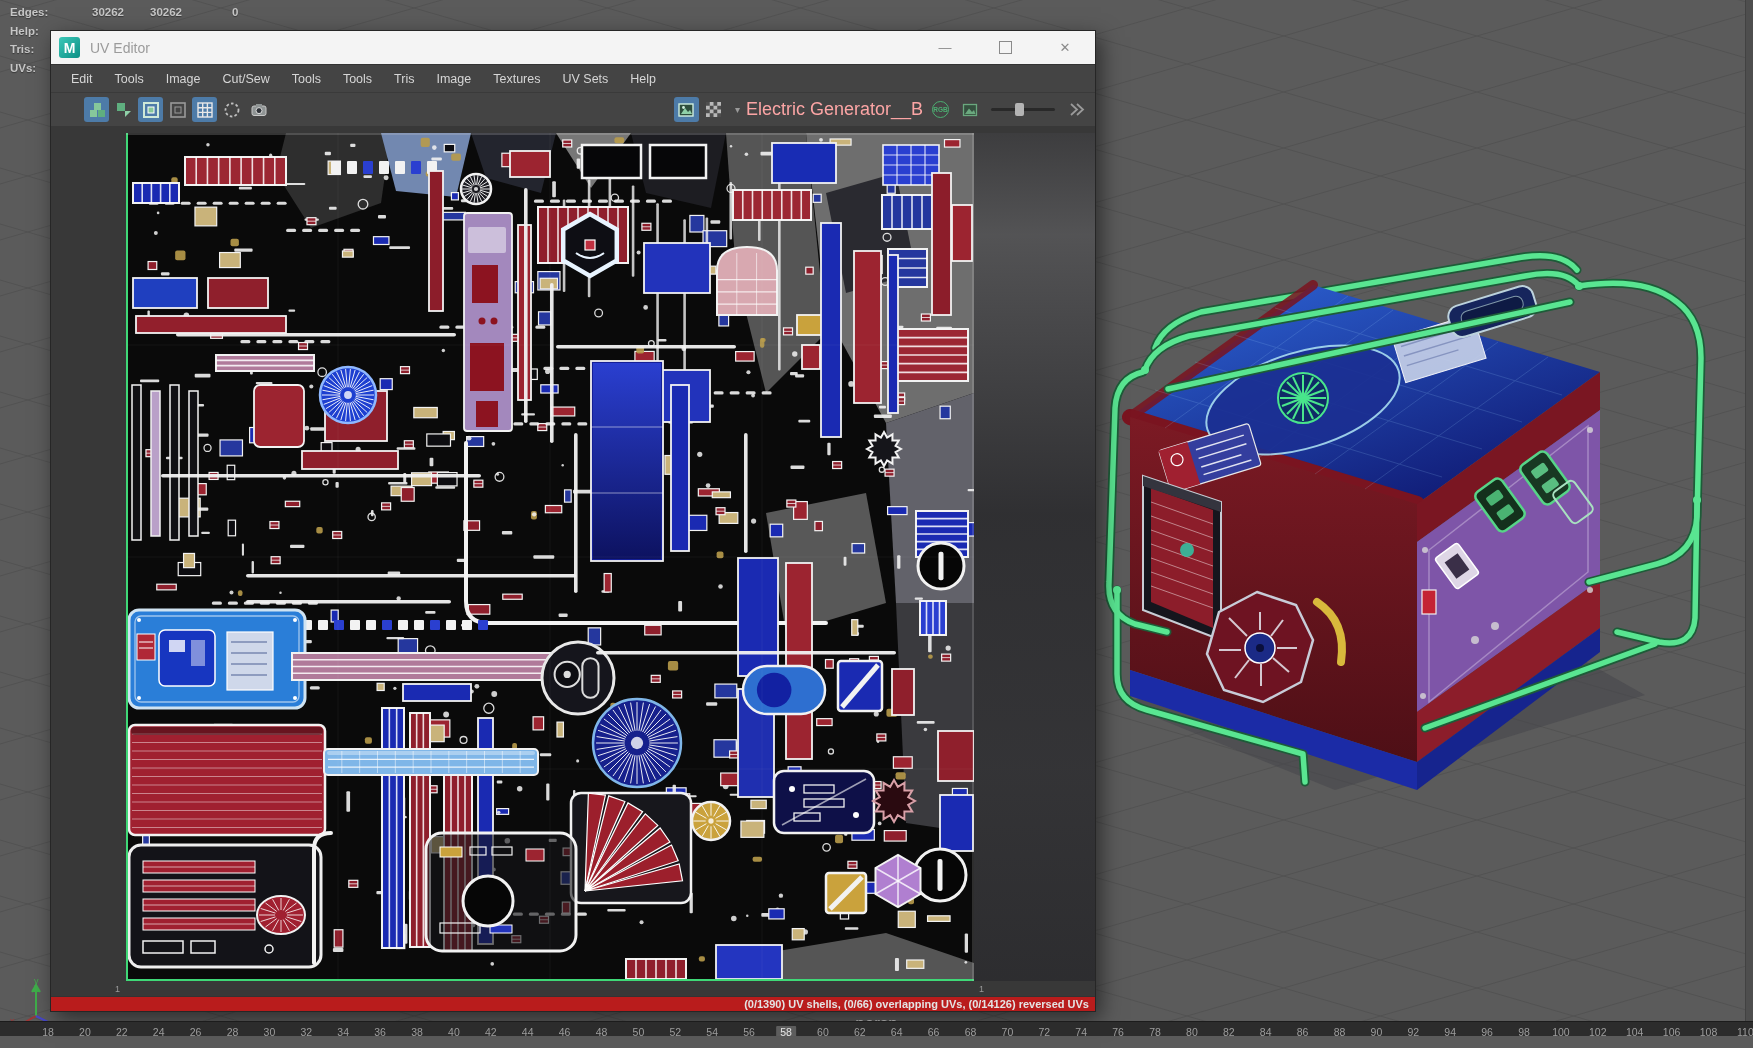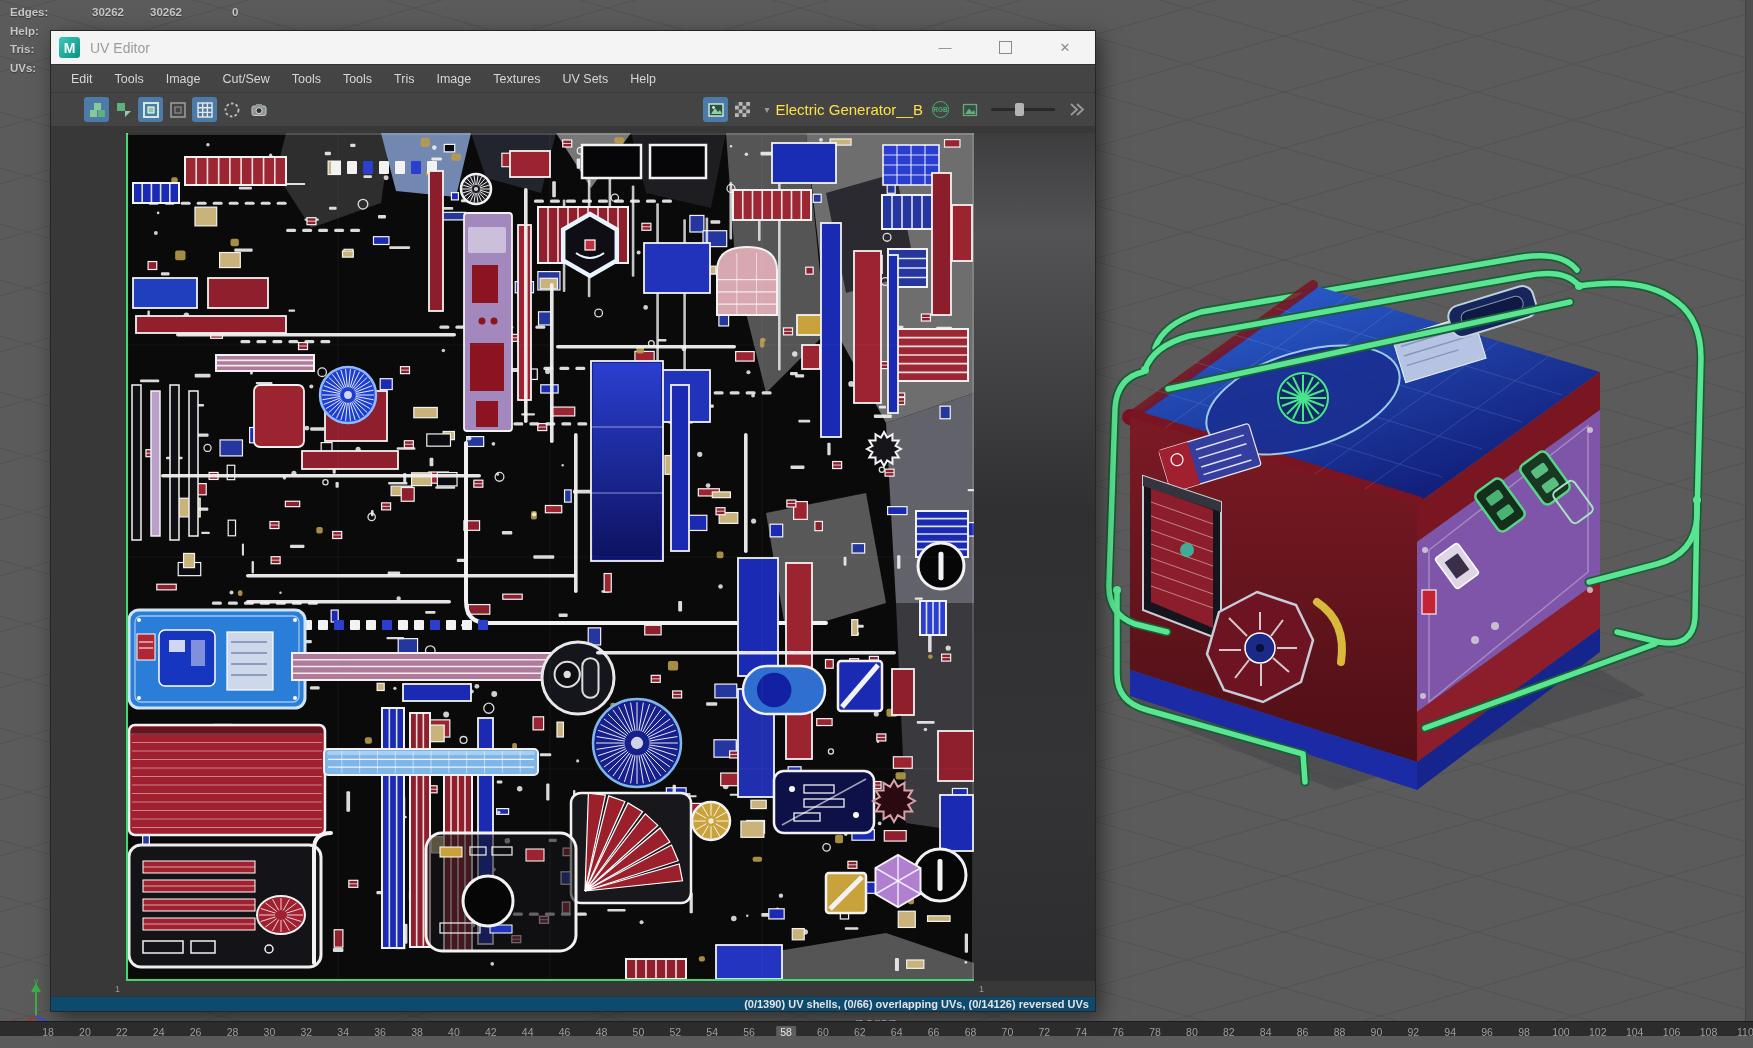--- a/index.html
+++ b/index.html
@@ -45,34 +45,34 @@
      border-top:1px solid #333;}
   .menu-item{font-size:12.5px;color:#d6d6d6;padding:0 11px;}
   #toolbar{height:33px;background:#444;display:flex;align-items:center;padding:0 5px;
      border-top:1px solid #3a3a3a;border-bottom:1px solid #2e2e2e;}
   .tb-icon{width:25px;height:25px;margin:0 1px;border-radius:3px;display:flex;align-items:center;
      justify-content:center;}
   .tb-icon.active{background:#4d7ba8;}
   #tb-right{margin-left:auto;display:flex;align-items:center;}
   #checker{width:15px;height:15px;background:repeating-conic-gradient(#b8b8b8 0 25%,#4e4e4e 0 50%) 0 0/7.5px 7.5px;}
   #tex-caret{color:#9a9a9a;font-size:10px;margin:0 6px 0 8px;}
-  #tex-name{color:#fde047;font-size:15px;margin-right:9px;}
+  #tex-name{color:#fca5a5;font-size:18px;margin-right:9px;}
   #rgb-badge{width:17px;height:17px;border:1.5px solid #4cae72;border-radius:50%;color:#4cae72;
      font-size:6.5px;font-weight:bold;display:flex;align-items:center;justify-content:center;
      box-sizing:border-box;margin-right:7px;}
   #exp-slider{position:relative;width:64px;height:16px;margin:0 8px;}
   #exp-track{position:absolute;left:0;right:0;top:6.5px;height:3px;background:#292929;border-radius:2px;}
   #exp-handle{position:absolute;top:1px;width:9px;height:13px;background:#b4b4b4;border-radius:2px;}
   #canvas{position:absolute;left:0;right:0;top:95px;bottom:14px;background:#383838;overflow:hidden;}
   #atlas-svg{position:absolute;left:75px;top:7px;background:#0a0a0a;}
   #canvas-dim{position:absolute;left:923px;top:7px;width:121px;height:848px;
      background:linear-gradient(180deg,#3e3e40 0%,#58585a 12%,#2e2e31 45%,#333336 75%,#2b2b2e 100%);
      opacity:.85;}
   .uv-tick{position:absolute;font-size:9px;color:#9a9a9a;}
-  #statusbar{position:absolute;left:0;right:0;bottom:0;height:14px;background:#0c4a6e;
+  #statusbar{position:absolute;left:0;right:0;bottom:0;height:14px;background:#b91c1c;
      border-top:1px solid #333;display:flex;justify-content:flex-end;align-items:center;
      padding-right:6px;font-size:11px;font-weight:bold;color:#e4e4e4;}
 </style>
 </head>
 <body>
 
 <div id="stage">
 
   <div id="viewport">
     <svg id="grid-svg" width="1753" height="1034">

